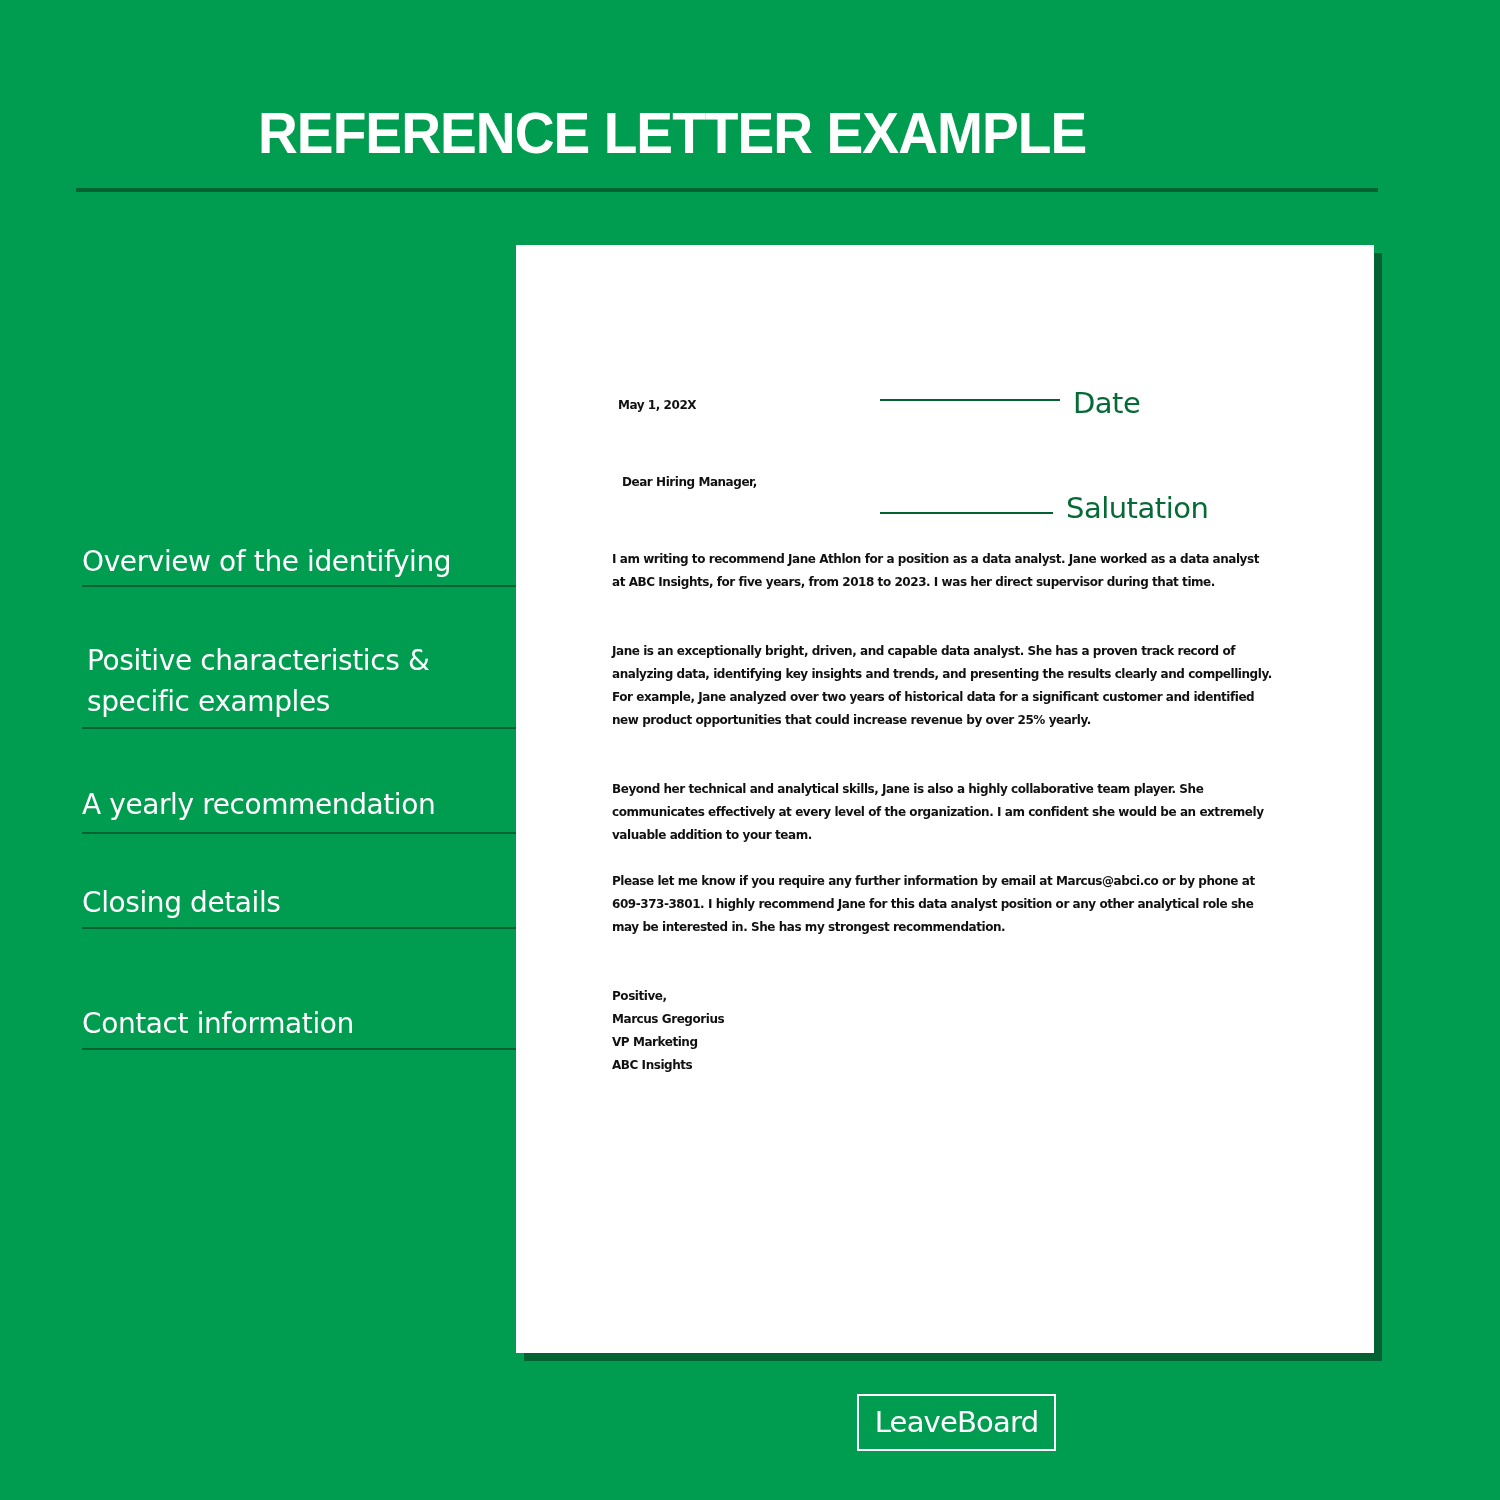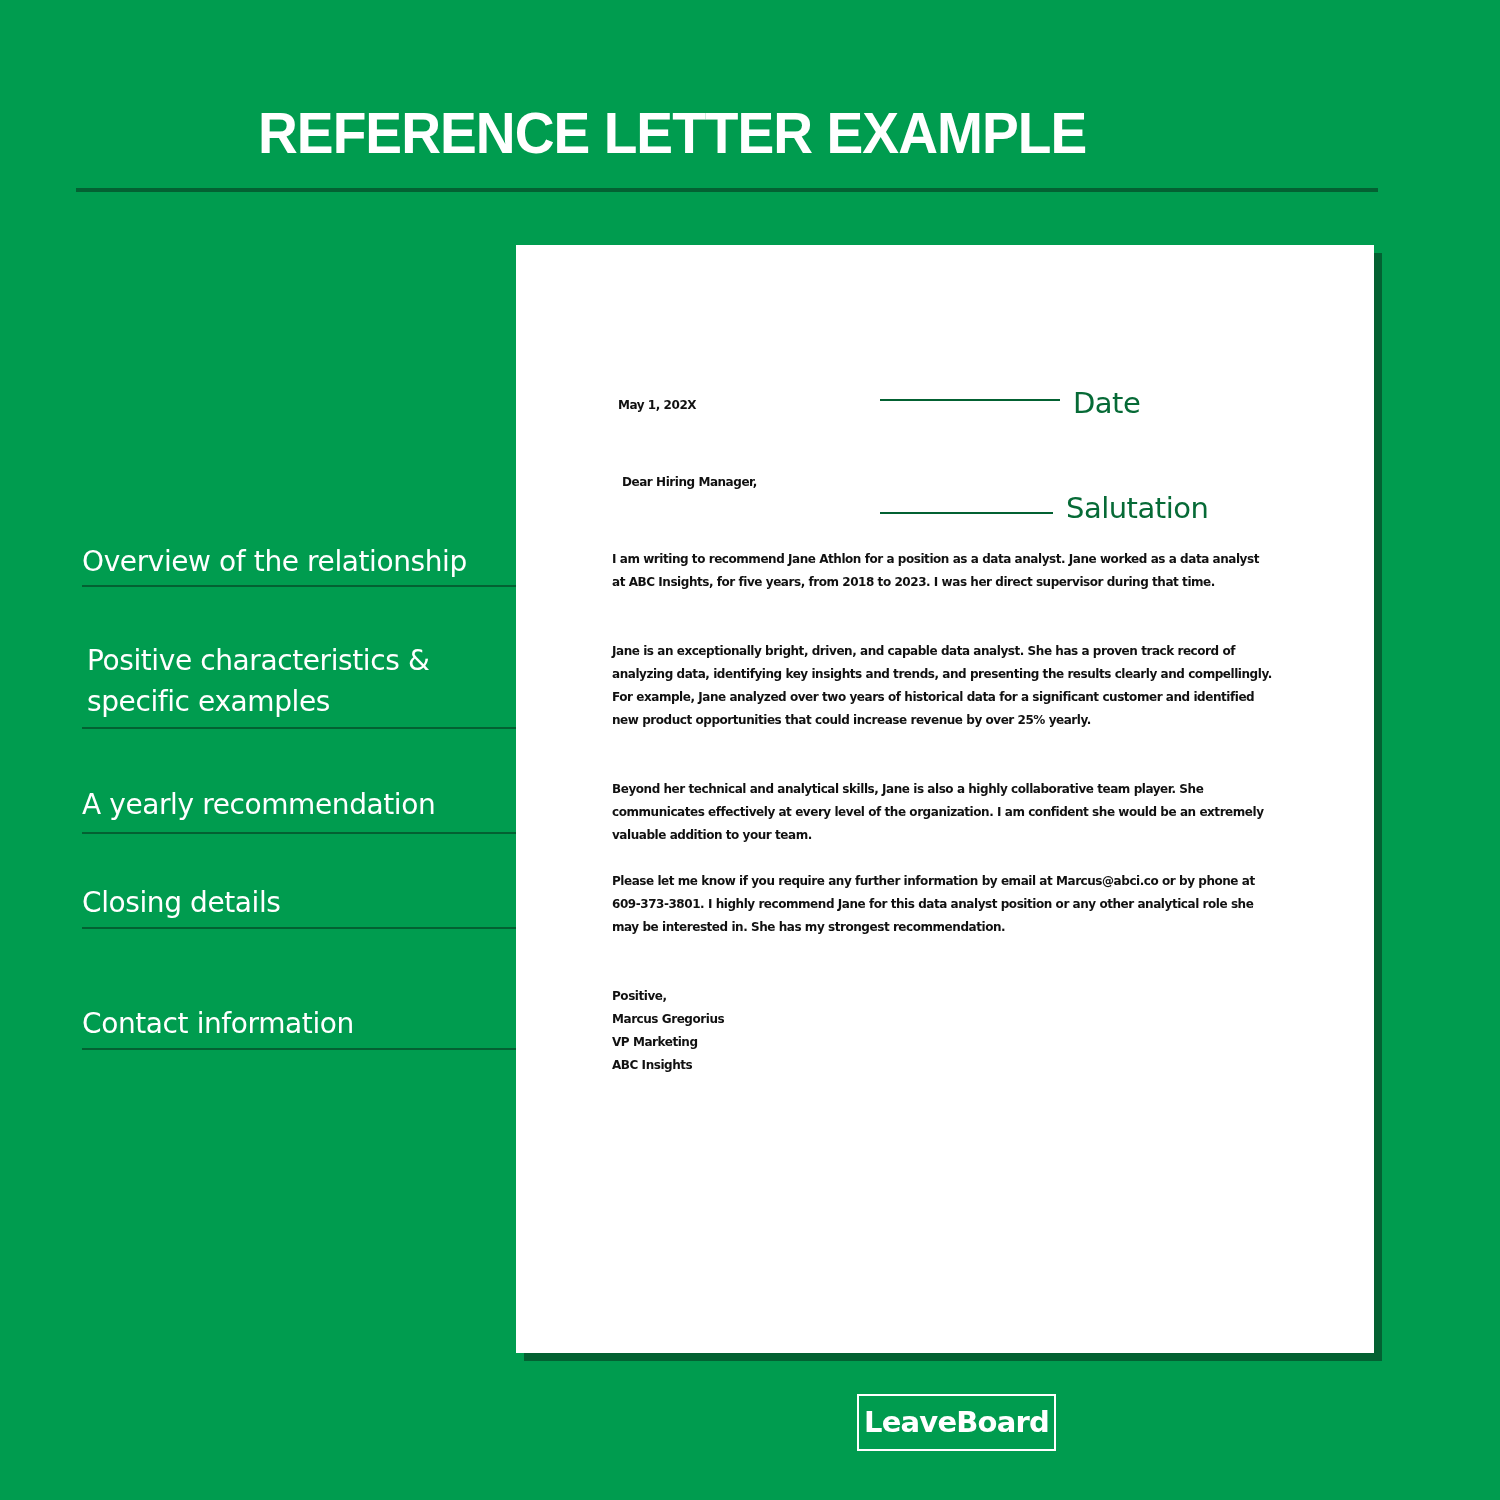--- a/index.html
+++ b/index.html
@@ -41,21 +41,21 @@
   }
   .side-label {
     position:absolute; color:#fff; font-size:28px; line-height:41px;
     font-family:"DejaVu Sans", sans-serif; letter-spacing:-0.4px;
   }
   .side-rule { position:absolute; left:82px; width:434px; height:2px; background:#036132; }
   .logo {
     position:absolute; left:857px; top:1394px; width:199px; height:57px;
     border:2px solid #fff; box-sizing:border-box;
     color:#fff; font-size:29px; text-align:center; line-height:53px;
-    font-family:"DejaVu Sans", sans-serif; letter-spacing:-0.8px;font-weight:bold;
+    font-family:"DejaVu Sans", sans-serif; letter-spacing:-0.8px;
   }
 </style>
 </head>
 <body>
 
 <div class="title">REFERENCE LETTER EXAMPLE</div>
 <div class="title-rule"></div>
 
 <div class="paper-shadow"></div>
 <div class="paper"></div>
@@ -73,21 +73,21 @@
 <div class="letter para p3">Beyond her technical and analytical skills, Jane is also a highly collaborative team player. She communicates effectively at every level of the organization. I am confident she would be an extremely valuable addition to your team.</div>
 <div class="letter para p4">Please let me know if you require any further information by email at Marcus@abci.co or by phone at 609-373-3801. I highly recommend Jane for this data analyst position or any other analytical role she may be interested in. She has my strongest recommendation.</div>
 
 <div class="letter sig">
   <div>Positive,</div>
   <div>Marcus Gregorius</div>
   <div>VP Marketing</div>
   <div>ABC Insights</div>
 </div>
 
-<div class="side-label" style="left:82px;top:541px;">Overview of the relationship</div>
+<div class="side-label" style="left:82px;top:541px;">Overview of the identifying</div>
 <div class="side-rule" style="top:585px;"></div>
 
 <div class="side-label" style="left:87px;top:640px;width:400px;">Positive characteristics &amp; specific examples</div>
 <div class="side-rule" style="top:727px;"></div>
 
 <div class="side-label" style="left:82px;top:784px;">A yearly recommendation</div>
 <div class="side-rule" style="top:832px;"></div>
 
 <div class="side-label" style="left:82px;top:882px;">Closing details</div>
 <div class="side-rule" style="top:927px;"></div>

